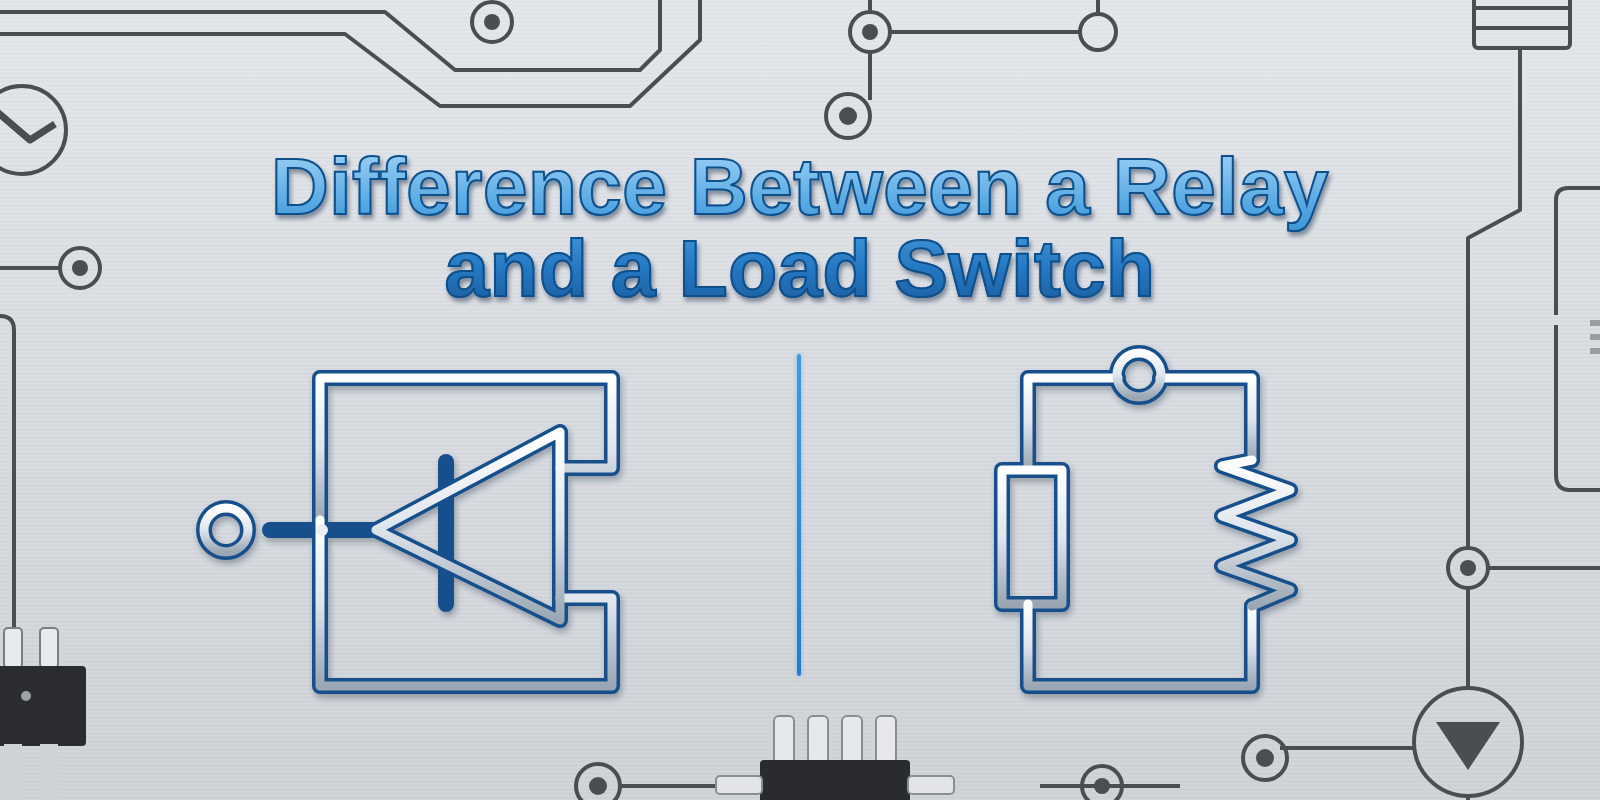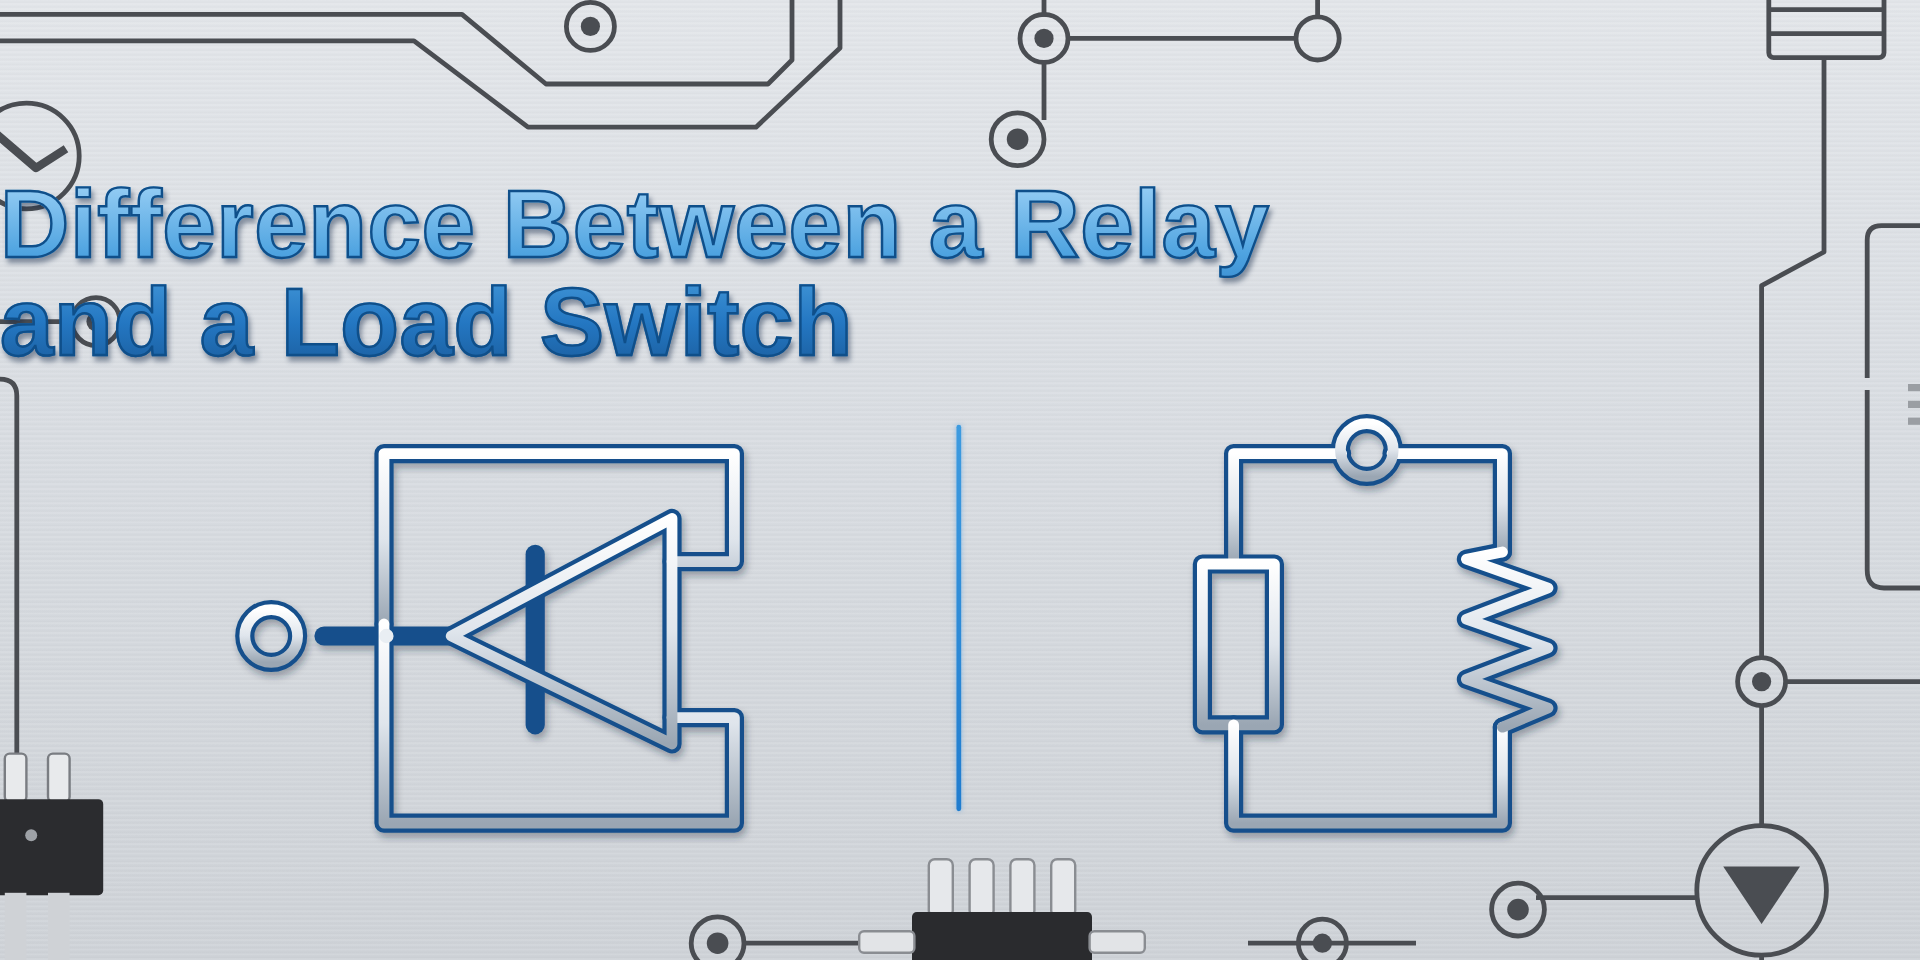--- a/index.html
+++ b/index.html
@@ -7,21 +7,21 @@
     width: 1600px; height: 800px; overflow: hidden; position: relative;
     background: linear-gradient(180deg, #e3e6ea 0%, #d9dde2 45%, #cfd3d8 100%);
     font-family: "Liberation Sans", sans-serif;
   }
   .brushed {
     position: absolute; inset: 0; pointer-events: none;
     background-image: repeating-linear-gradient(0deg, rgba(255,255,255,0.07) 0px, rgba(255,255,255,0.07) 1px, rgba(0,0,0,0.02) 2px, rgba(0,0,0,0) 4px);
   }
   svg.layer { position: absolute; left: 0; top: 0; }
   .title {
-    position: absolute; left: 0; top: 146px; width: 1600px; text-align: left;
+    position: absolute; left: 0; top: 146px; width: 1600px; text-align: center;
     font-family: "Liberation Sans", sans-serif; font-weight: bold;
     font-size: 80px; line-height: 82px; letter-spacing: 0.5px;
     color: #3f95d6;
     background: linear-gradient(180deg, #9fd3f7 0%, #4ea3e0 40%, #2477c2 75%, #1a5c9c 100%);
     -webkit-background-clip: text; background-clip: text;
     -webkit-text-fill-color: transparent;
     -webkit-text-stroke: 2px #0f4f8a;
     filter: drop-shadow(2px 4px 2px rgba(20,40,70,0.45));
   }
   .title span { display: block; }

